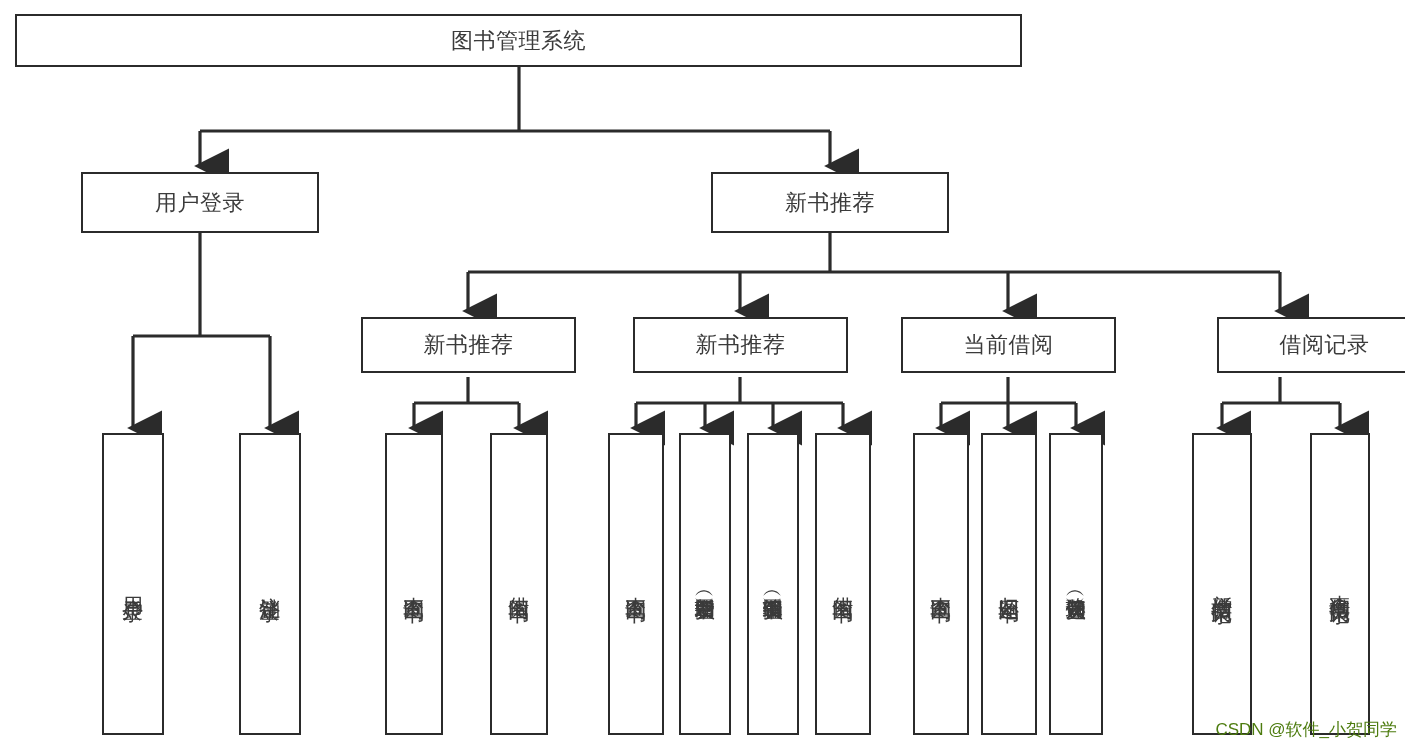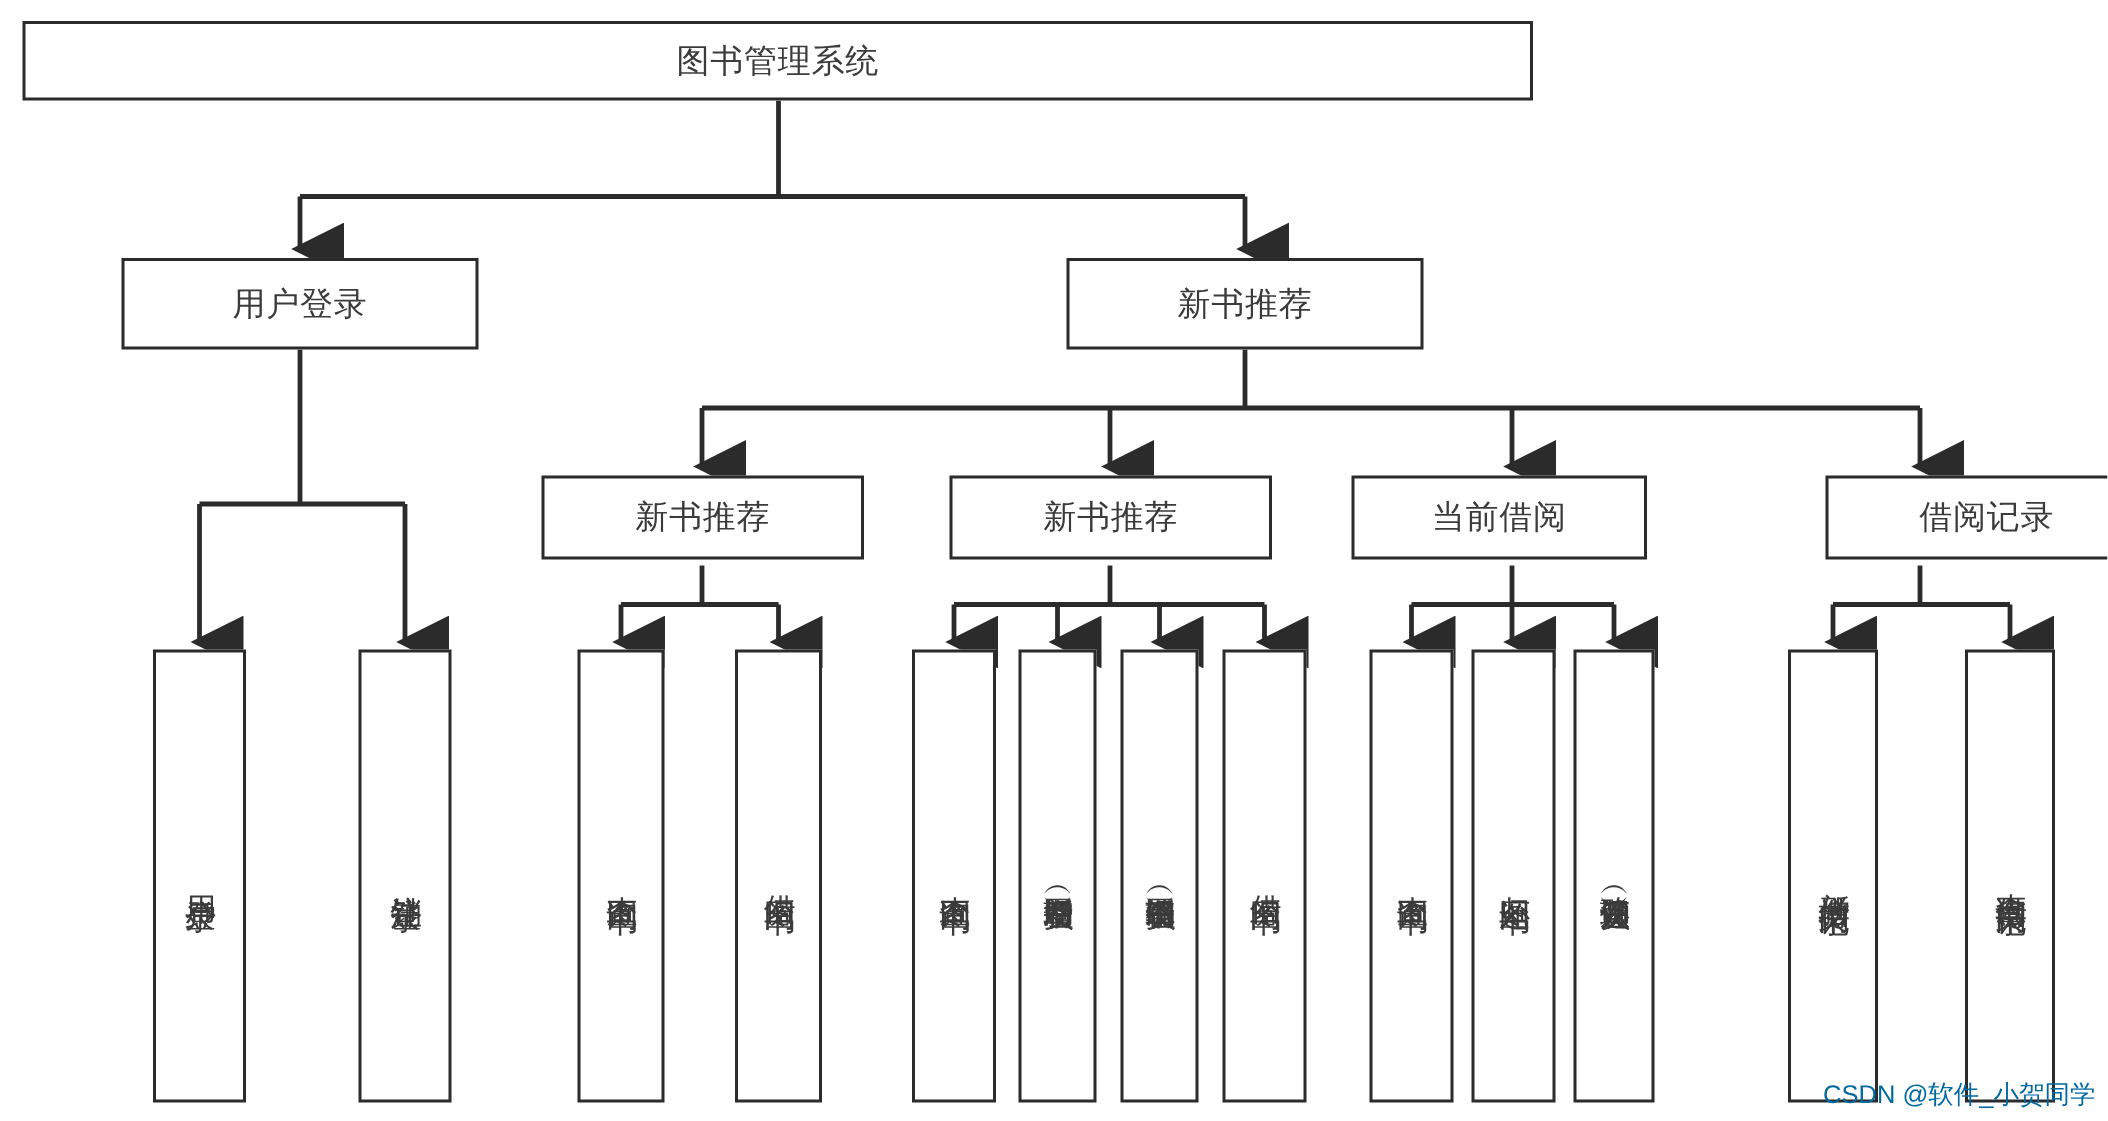--- a/index.html
+++ b/index.html
@@ -59,21 +59,21 @@
   }
   .node.vert.tight .label{
     font-size:20px;
     letter-spacing:0.5px;
   }
   .watermark{
     position:absolute;
     right:8px;
     bottom:6px;
     font-size:17px;
-    color:#0369a1;
+    color:#4d7c0f;
     white-space:nowrap;
     user-select:none;
   }
 </style>
 </head>
 <body>
 
 <div id="canvas">
 
   <svg class="edges" viewBox="0 0 1405 747" xmlns="http://www.w3.org/2000/svg">
@@ -139,21 +139,21 @@
   </div>
 
   <div class="node horiz" style="left:361px; top:317px; width:215px; height:56px;">
     <span class="label">新书推荐</span>
   </div>
 
   <div class="node horiz" style="left:633px; top:317px; width:215px; height:56px;">
     <span class="label">新书推荐</span>
   </div>
 
-  <div class="node horiz" style="left:901px; top:317px; width:197px; height:56px;">
+  <div class="node horiz" style="left:901px; top:317px; width:215px; height:56px;">
     <span class="label">当前借阅</span>
   </div>
 
   <div class="node horiz" style="left:1173px; top:317px; width:215px; height:56px;margin-left:44px;">
     <span class="label">借阅记录</span>
   </div>
 
   <div class="node vert" style="left:102px; top:433px; width:62px; height:302px;">
     <span class="label">用户登录</span>
   </div>

